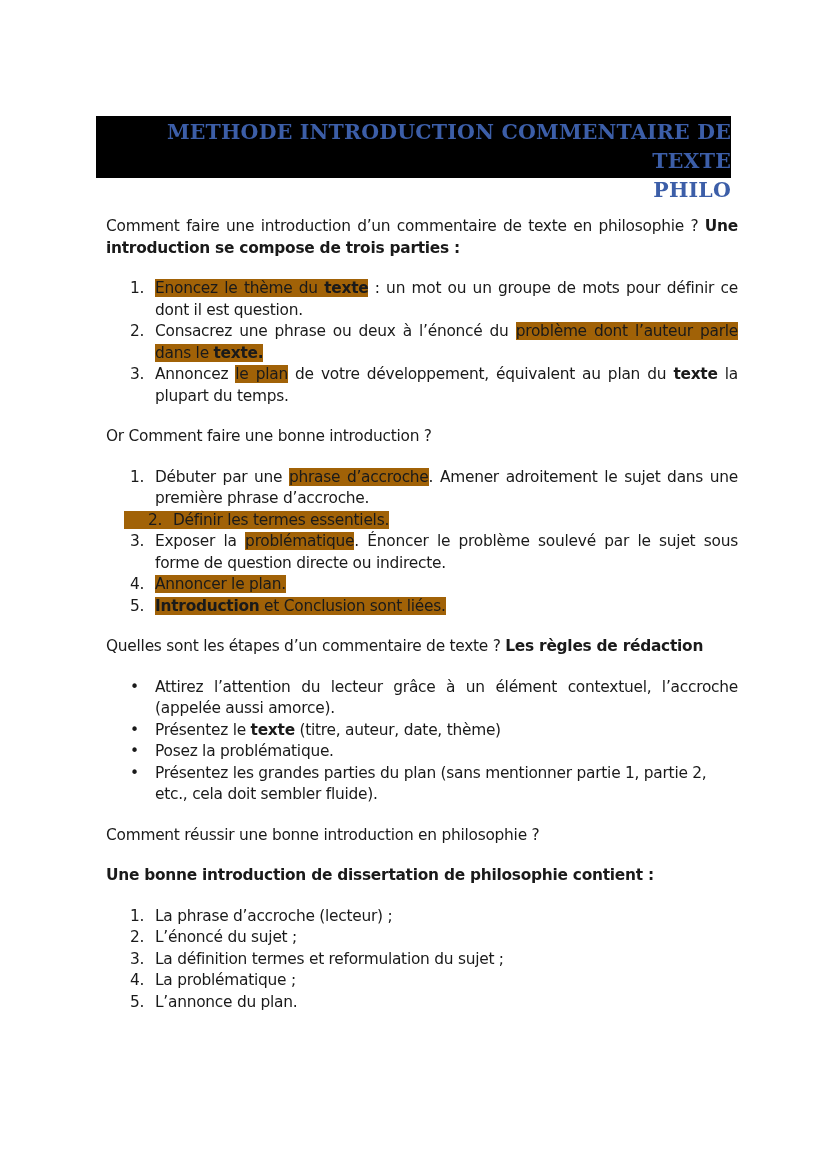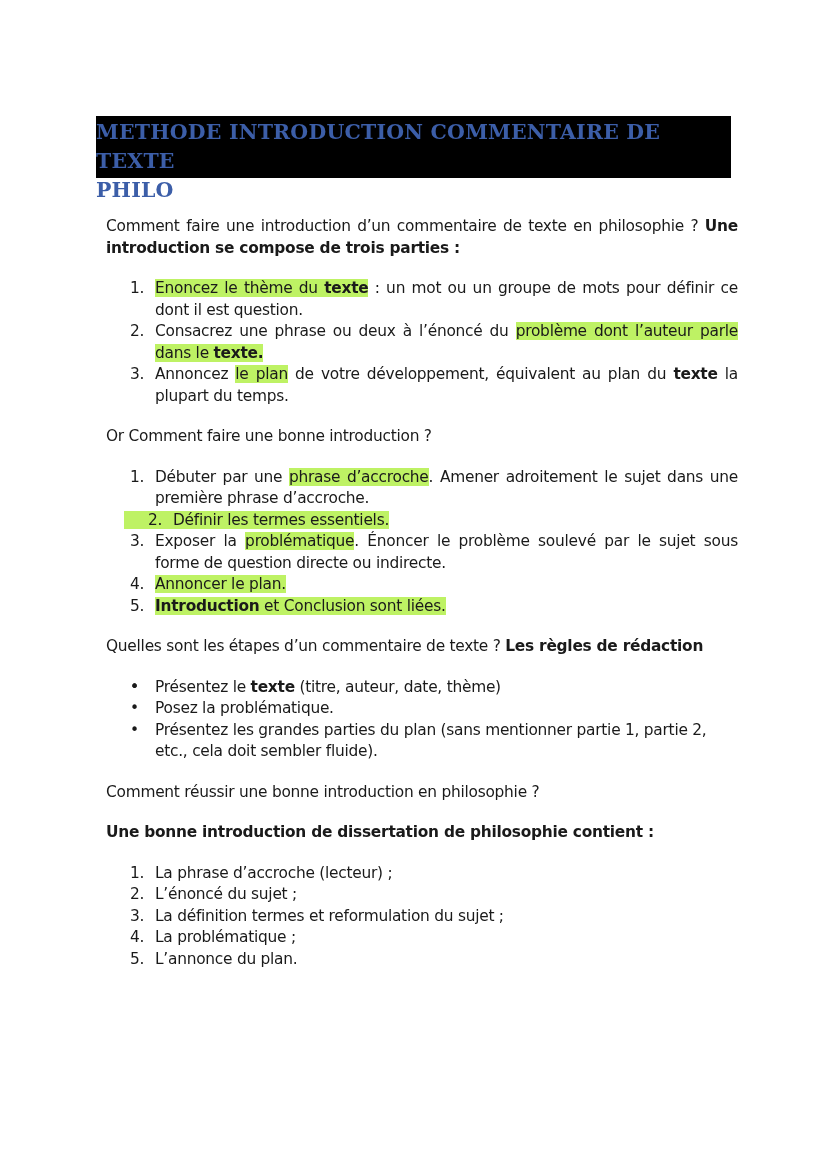--- a/index.html
+++ b/index.html
@@ -3,37 +3,37 @@
 <meta charset="utf-8">
 <style>
   html, body { margin: 0; padding: 0; }
   body {
     width: 828px; height: 1171px; background: #ffffff;
     font-family: "DejaVu Sans", sans-serif; color: #1a1a1a;
     position: relative; overflow: hidden;
   }
   .title-box {
     position: absolute; left: 96px; top: 116px; width: 635px; height: 62px;
-    background: #000000; text-align: left;
+    background: #000000; text-align: right;
     font-family: "DejaVu Serif", serif; font-weight: bold;
     color: #3c5ea8; font-size: 20.5px; line-height: 29px; letter-spacing: 0.2px;
     padding-top: 2px; box-sizing: border-box;
   }
   .content {
     position: absolute; left: 106px; top: 216px; width: 632px;
     font-size: 15.4px; line-height: 21.5px; letter-spacing: -0.25px;
   }
   p { margin: 0; }
   .justify { text-align: justify; }
   .gap-sm { height: 19px; }
   ol, ul { margin: 0; padding: 0; list-style: none; }
   li { position: relative; padding-left: 49px; }
   li .num { position: absolute; left: 24px; top: 0; }
   li .bullet { position: absolute; left: 24px; top: 0; }
-  .hl { background: #bef264; }
+  .hl { background: #a16207; }
   b { font-weight: bold; }
 </style>
 </head>
 <body>
 
 <div class="title-box">
   <div>METHODE INTRODUCTION COMMENTAIRE DE TEXTE</div>
   <div>PHILO</div>
 </div>
 
@@ -80,20 +80,21 @@
       <span class="hl"><b>Introduction</b><span> et Conclusion sont liées</span><span>.</span></span>
     </li>
   </ol>
   <div class="gap-sm"></div>
 
   <p><span>Quelles sont les étapes d’un commentaire de texte ? </span><b>Les règles de rédaction</b></p>
   <div class="gap-sm"></div>
   <ul>
     <li class="justify">
       <span class="bullet">•</span>
+      <span>Attirez l’attention du lecteur grâce à un élément contextuel, l’accroche (appelée aussi amorce).</span>
     </li>
     <li>
       <span class="bullet">•</span>
       <span>Présentez le </span><b>texte</b><span> (titre, auteur, date, thème)</span>
     </li>
     <li>
       <span class="bullet">•</span>
       <span>Posez la problématique.</span>
     </li>
     <li>

